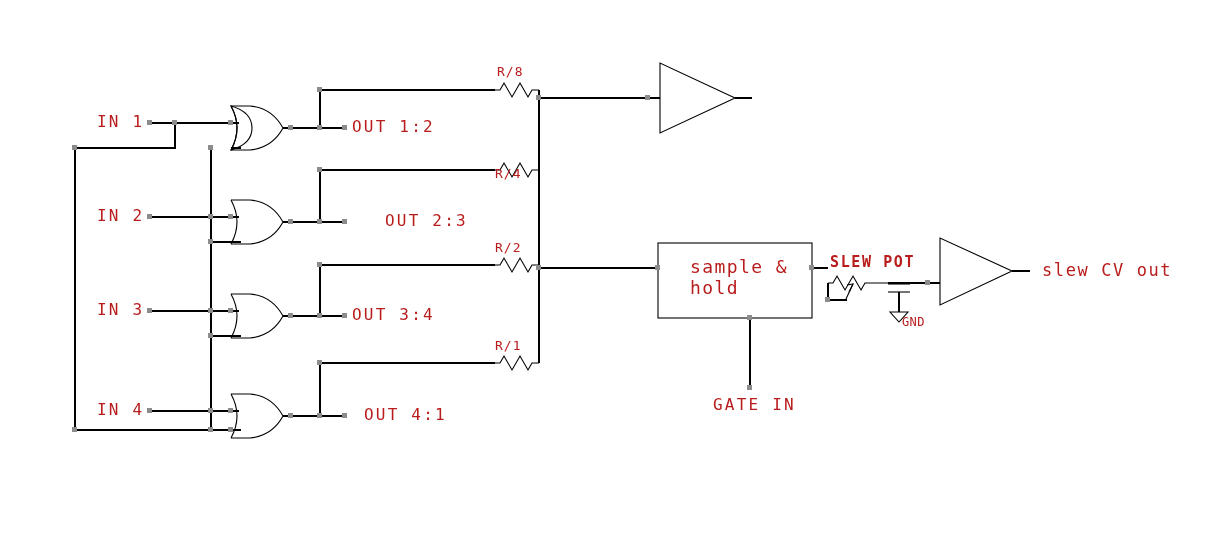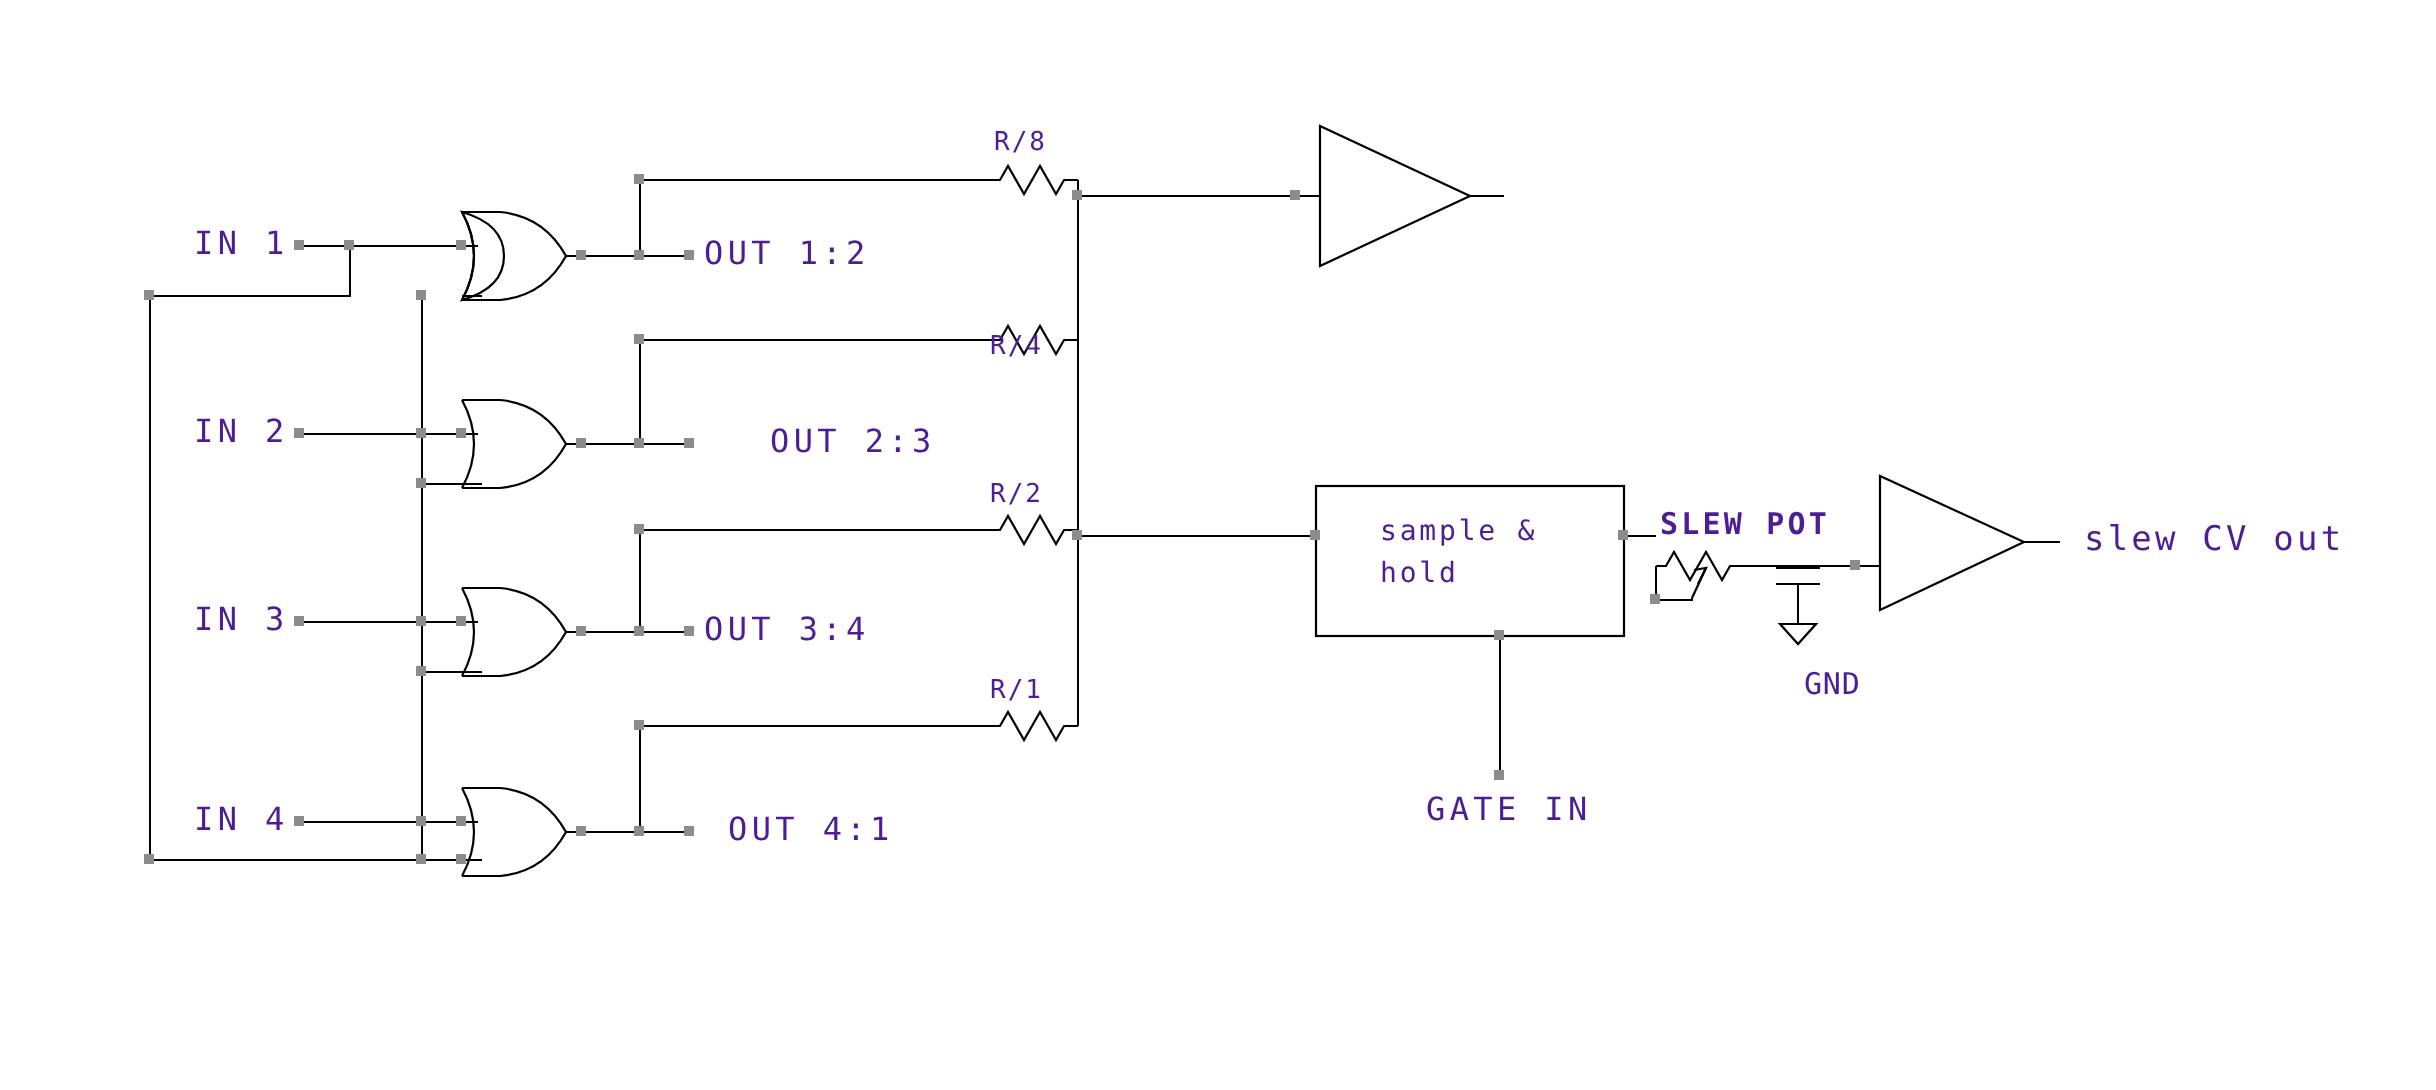--- a/index.html
+++ b/index.html
@@ -33,21 +33,21 @@
     stroke: #000000;
     stroke-width: 1.1;
     fill: none;
   }
   .junction {
     fill: #8c8c8c;
     stroke: none;
   }
   .lbl {
     position: absolute;
-    color: #4c1d95;
+    color: #b91c1c;
     font-family: "DejaVu Sans Mono", "Liberation Mono", monospace;
     white-space: pre;
     line-height: 1;
     letter-spacing: 0.5px;
   }
   .lbl-in {
     font-size: 16px;
     letter-spacing: 2.2px;
   }
   .lbl-out {
@@ -65,26 +65,25 @@
   .lbl-gate {
     font-size: 16px;
     letter-spacing: 2.2px;
   }
   .lbl-pot {
     font-size: 15px;
     letter-spacing: 1.6px;
     font-weight: bold;
   }
   .lbl-gnd {
-    font-size: 15px;
+    font-size: 12px;
     letter-spacing: 0.4px;
-    margin-top: 19px;
   }
   .lbl-sh {
-    font-size: 14px;
+    font-size: 18px;
     letter-spacing: 1.4px;
     line-height: 21px;
   }
   .lbl-note {
     font-size: 15px;
     letter-spacing: 1.7px;
     line-height: 27px;
   }
 </style>
 </head>

